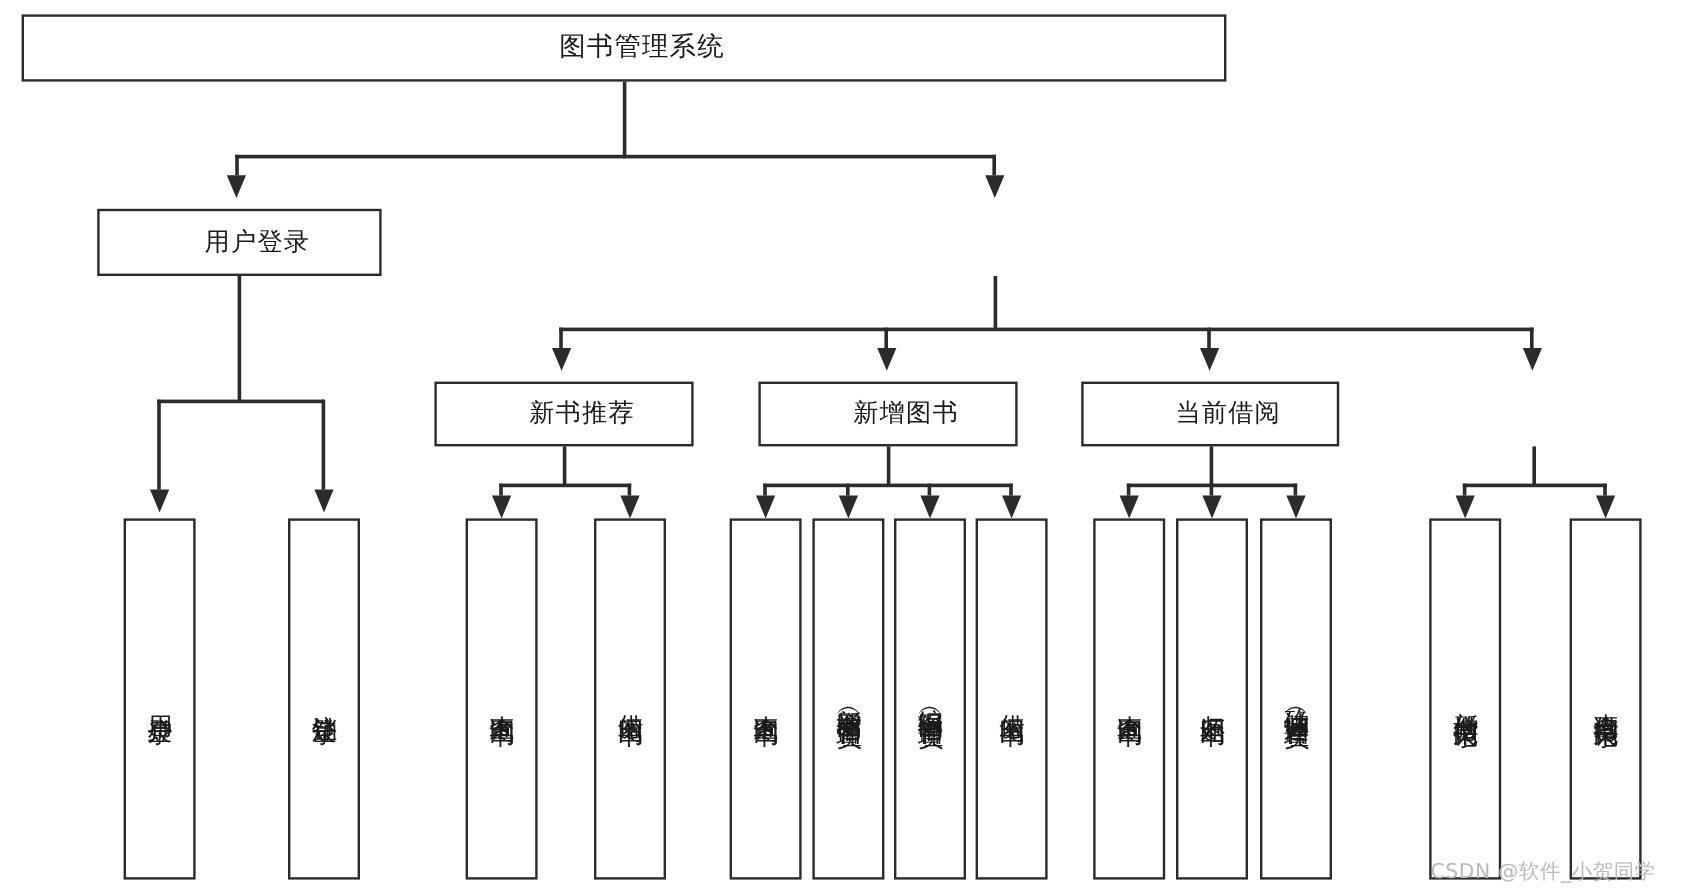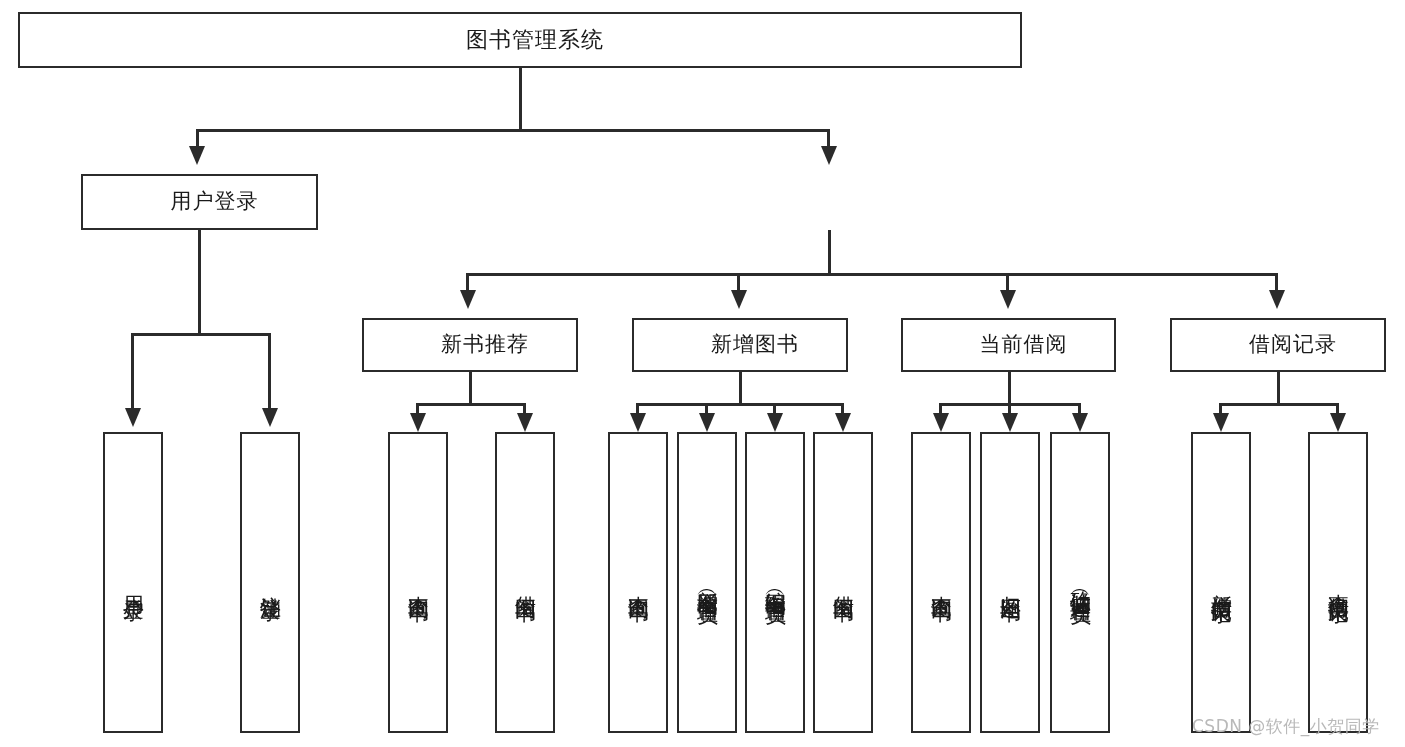--- a/index.html
+++ b/index.html
@@ -99,21 +99,20 @@
   <div class="edge v" style="left:737px; top:273px; width:3px; height:17px;"></div>
   <div class="arrow" style="left:731px; top:290px;"></div>
   <div class="edge v" style="left:1006px; top:273px; width:3px; height:17px;"></div>
   <div class="arrow" style="left:1000px; top:290px;"></div>
   <div class="edge v" style="left:1275px; top:273px; width:3px; height:17px;"></div>
   <div class="arrow" style="left:1269px; top:290px;"></div>
 
   <div class="node horizontal" style="left:362px; top:318px; width:216px; height:54px;">新书推荐</div>
   <div class="node horizontal" style="left:632px; top:318px; width:216px; height:54px;">新增图书</div>
   <div class="node horizontal" style="left:901px; top:318px; width:215px; height:54px;">当前借阅</div>
-  <div class="node horizontal" style="left:1170px; top:318px; width:216px; height:54px;">借阅记录</div>
 
   <div class="edge v" style="left:469px; top:372px; width:3px; height:33px;"></div>
   <div class="edge h" style="left:416px; top:403px; width:110px; height:3px;"></div>
   <div class="edge v" style="left:416px; top:403px; width:3px; height:10px;"></div>
   <div class="arrow" style="left:410px; top:413px;"></div>
   <div class="edge v" style="left:523px; top:403px; width:3px; height:10px;"></div>
   <div class="arrow" style="left:517px; top:413px;"></div>
 
   <div class="edge v" style="left:739px; top:372px; width:3px; height:33px;"></div>
   <div class="edge h" style="left:636px; top:403px; width:208px; height:3px;"></div>

